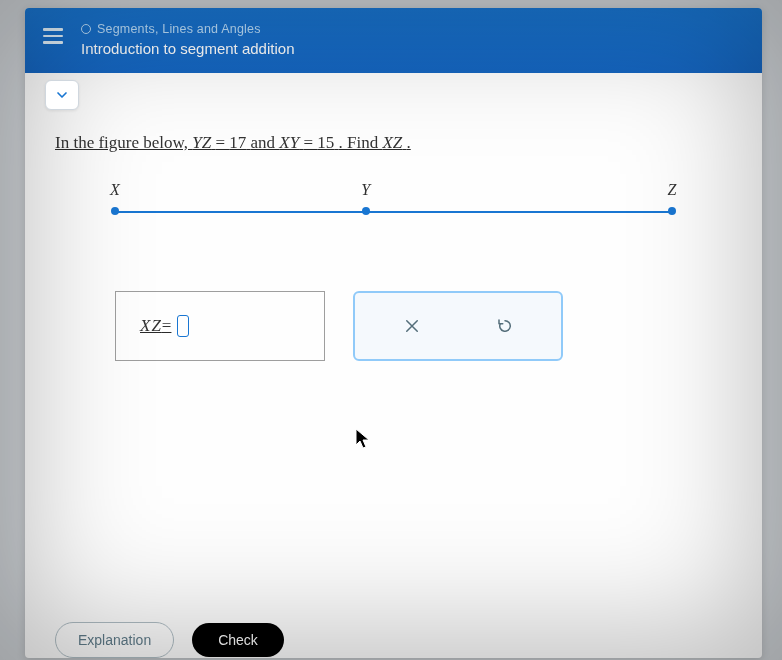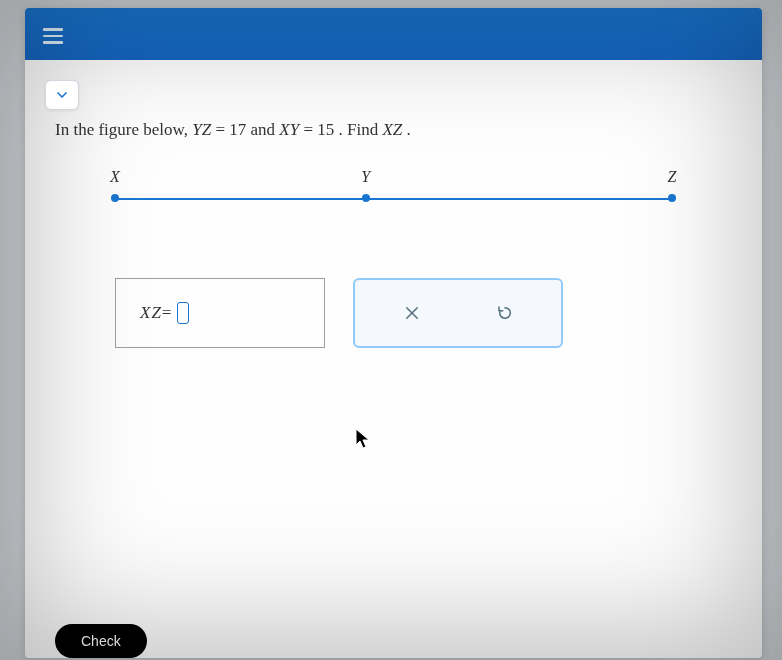--- a/index.html
+++ b/index.html
@@ -76,20 +76,21 @@
       align-items: center;
       justify-content: center;
       box-shadow: 0 1px 3px rgba(0,0,0,0.08);
       cursor: pointer;
       z-index: 5;
     }
     .collapse-tab svg { width: 16px; height: 16px; }
     .content {
       padding: 60px 30px 13px 30px;
       color: #2a2a2a;
+      text-decoration: underline;
     }
     .prompt {
       font-size: 17px;
       font-family: Georgia, 'Times New Roman', serif;
       color: #333;
       margin-bottom: 28px;
     }
     .prompt .mathvar { font-style: italic; }
     .figure {
       margin: 0 60px 60px 60px;
@@ -211,20 +212,27 @@
 </head>
 <body>
 
 <div class="app-frame">
 
   <div class="header-bar">
     <div class="menu-icon">
       <span></span>
         <span></span>
         <span></span>
+    </div>
+    <div class="header-text">
+      <div class="breadcrumb">
+        <span class="circle-icon"></span>
+        <span>Segments, Lines and Angles</span>
+      </div>
+      <div class="topic-title">Introduction to segment addition</div>
     </div>
   </div>
 
   <div class="collapse-tab">
     <svg viewBox="0 0 24 24">
       <path d="M6 9l6 6 6-6" stroke="#1976d2" stroke-width="2.5" fill="none" stroke-linecap="round" stroke-linejoin="round"></path>
     </svg>
   </div>
 
   <div class="content">
@@ -270,20 +278,21 @@
             <path d="M12 5a7 7 0 1 1-6.3 4" stroke="#546e7a" stroke-width="2" fill="none" stroke-linecap="round"></path>
             <path d="M4 4v5h5" stroke="#546e7a" stroke-width="2" fill="none" stroke-linecap="round" stroke-linejoin="round"></path>
           </svg>
         </div>
       </div>
     </div>
 
   </div>
 
   <div class="bottom-bar">
+    <button class="explain-btn">Explanation</button>
     <button class="check-btn">Check</button>
   </div>
 
   <div class="cursor">
     <svg viewBox="0 0 16 22">
       <path d="M1 1l0 16 4-4 3 7 3-1-3-7 6 0z" fill="#000" stroke="#fff" stroke-width="1"></path>
     </svg>
   </div>
 
 </div>

